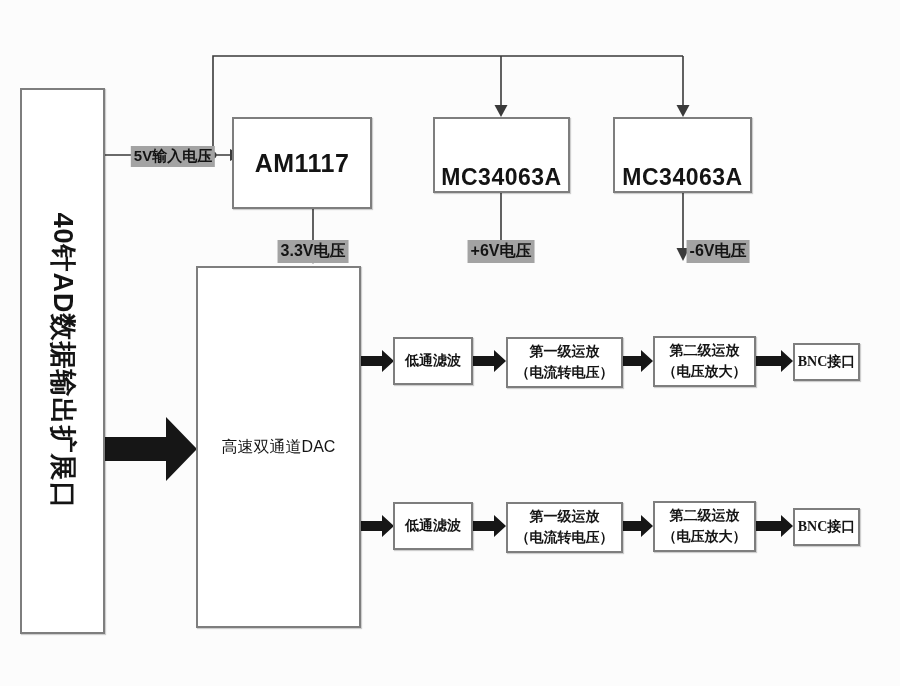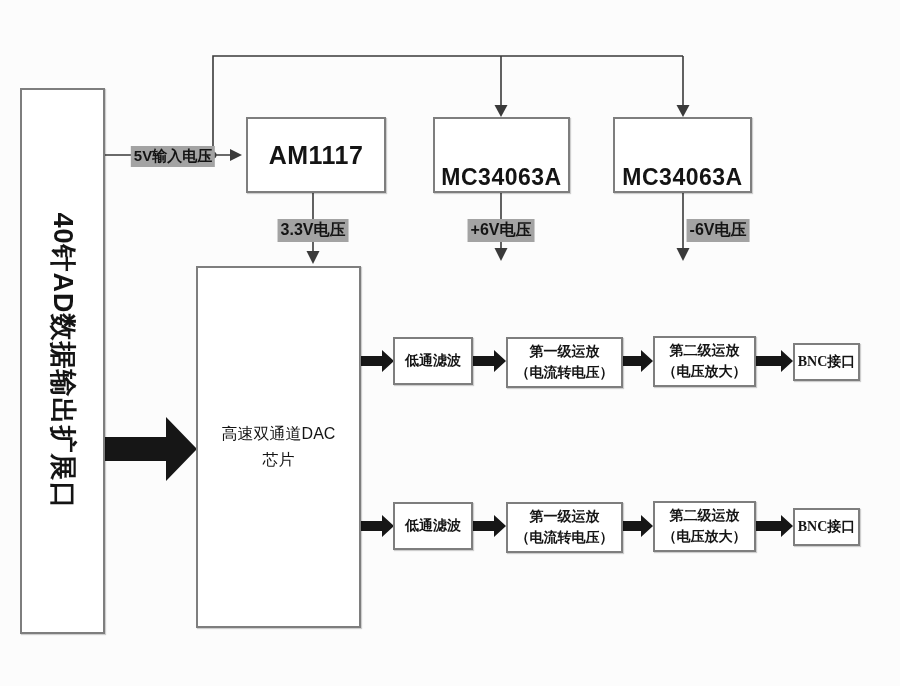--- a/index.html
+++ b/index.html
@@ -40,21 +40,21 @@
   .vlabel{
     position:absolute;
     transform:translateX(-50%);
     background:#a3a3a3;
     font-weight:bold;
     white-space:nowrap;
     padding:1px 3px;
     font-family:"Liberation Sans", sans-serif;
     z-index:5;
   }
-  .lbl-16{font-size:16px;}
+  .lbl-16{font-size:16px;margin-top:21px;}
   .lbl-15{font-size:15px;}
 </style>
 </head>
 <body>
 
 <div class="stage">
 
   <svg class="wires" width="900" height="686" viewBox="0 0 900 686">
 
     <path d="M213,155 L213,56 L683,56" fill="none" stroke-width="1.6" stroke="#3a3a3a"></path>
@@ -84,39 +84,38 @@
     <polygon points="361,521 382,521 382,515 394,526 382,537 382,531 361,531" fill="#161616"></polygon>
     <polygon points="473,521 494,521 494,515 506,526 494,537 494,531 473,531" fill="#161616"></polygon>
     <polygon points="623,521 641,521 641,515 653,526 641,537 641,531 623,531" fill="#161616"></polygon>
     <polygon points="756,521 781,521 781,515 793,526 781,537 781,531 756,531" fill="#161616"></polygon>
   </svg>
 
   <div class="box" style="left:20px;top:88px;width:85px;height:546px">
     <div class="vtext">40针AD数据输出扩展口</div>
   </div>
 
-  <div class="box chip chip-lg" style="left:246px;top:117px;width:140px;height:76px">
+  <div class="box chip chip-lg" style="left:232px;top:117px;width:140px;height:92px">
     <span>AM1117</span>
   </div>
   <div class="box chip chip-md" style="left:433px;top:117px;width:137px;height:76px">
     <span>MC34063A</span>
   </div>
   <div class="box chip chip-md" style="left:613px;top:117px;width:139px;height:76px">
     <span>MC34063A</span>
   </div>
 
   <div class="vlabel lbl-15" style="left:173px;top:146px">5V输入电压</div>
   <div class="vlabel lbl-16" style="left:313px;top:219px">3.3V电压</div>
   <div class="vlabel lbl-16" style="left:501px;top:219px">+6V电压</div>
   <div class="vlabel lbl-16" style="left:718px;top:219px">-6V电压</div>
 
   <div class="box" style="left:196px;top:266px;width:165px;height:362px">
     <div class="dac-text">
       <div>高速双通道DAC</div>
-      <div>芯片</div>
     </div>
   </div>
 
   <div class="box small" style="left:393px;top:337px;width:80px;height:48px">
     <span>低通滤波</span>
   </div>
   <div class="box small" style="left:506px;top:337px;width:117px;height:51px">
     <div>
       <div>第一级运放</div>
       <div>（电流转电压）</div>

